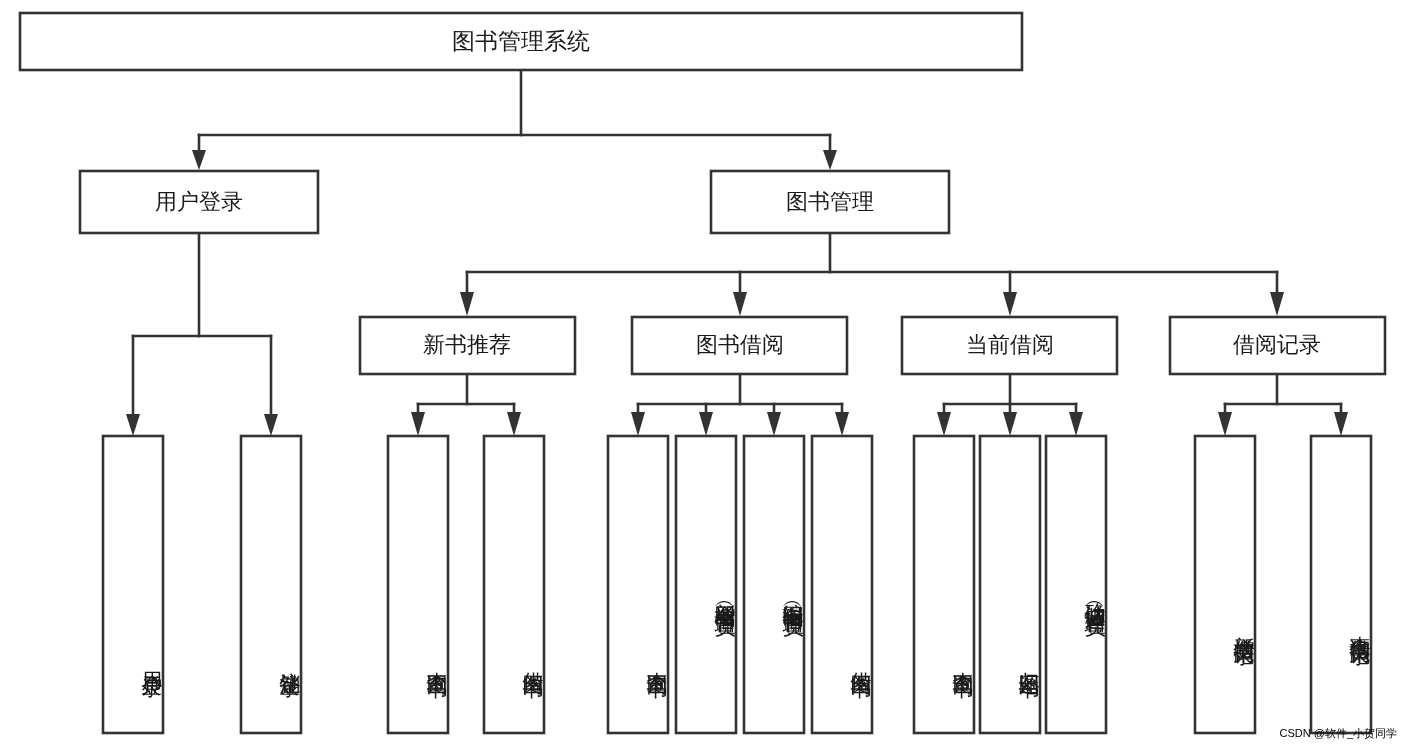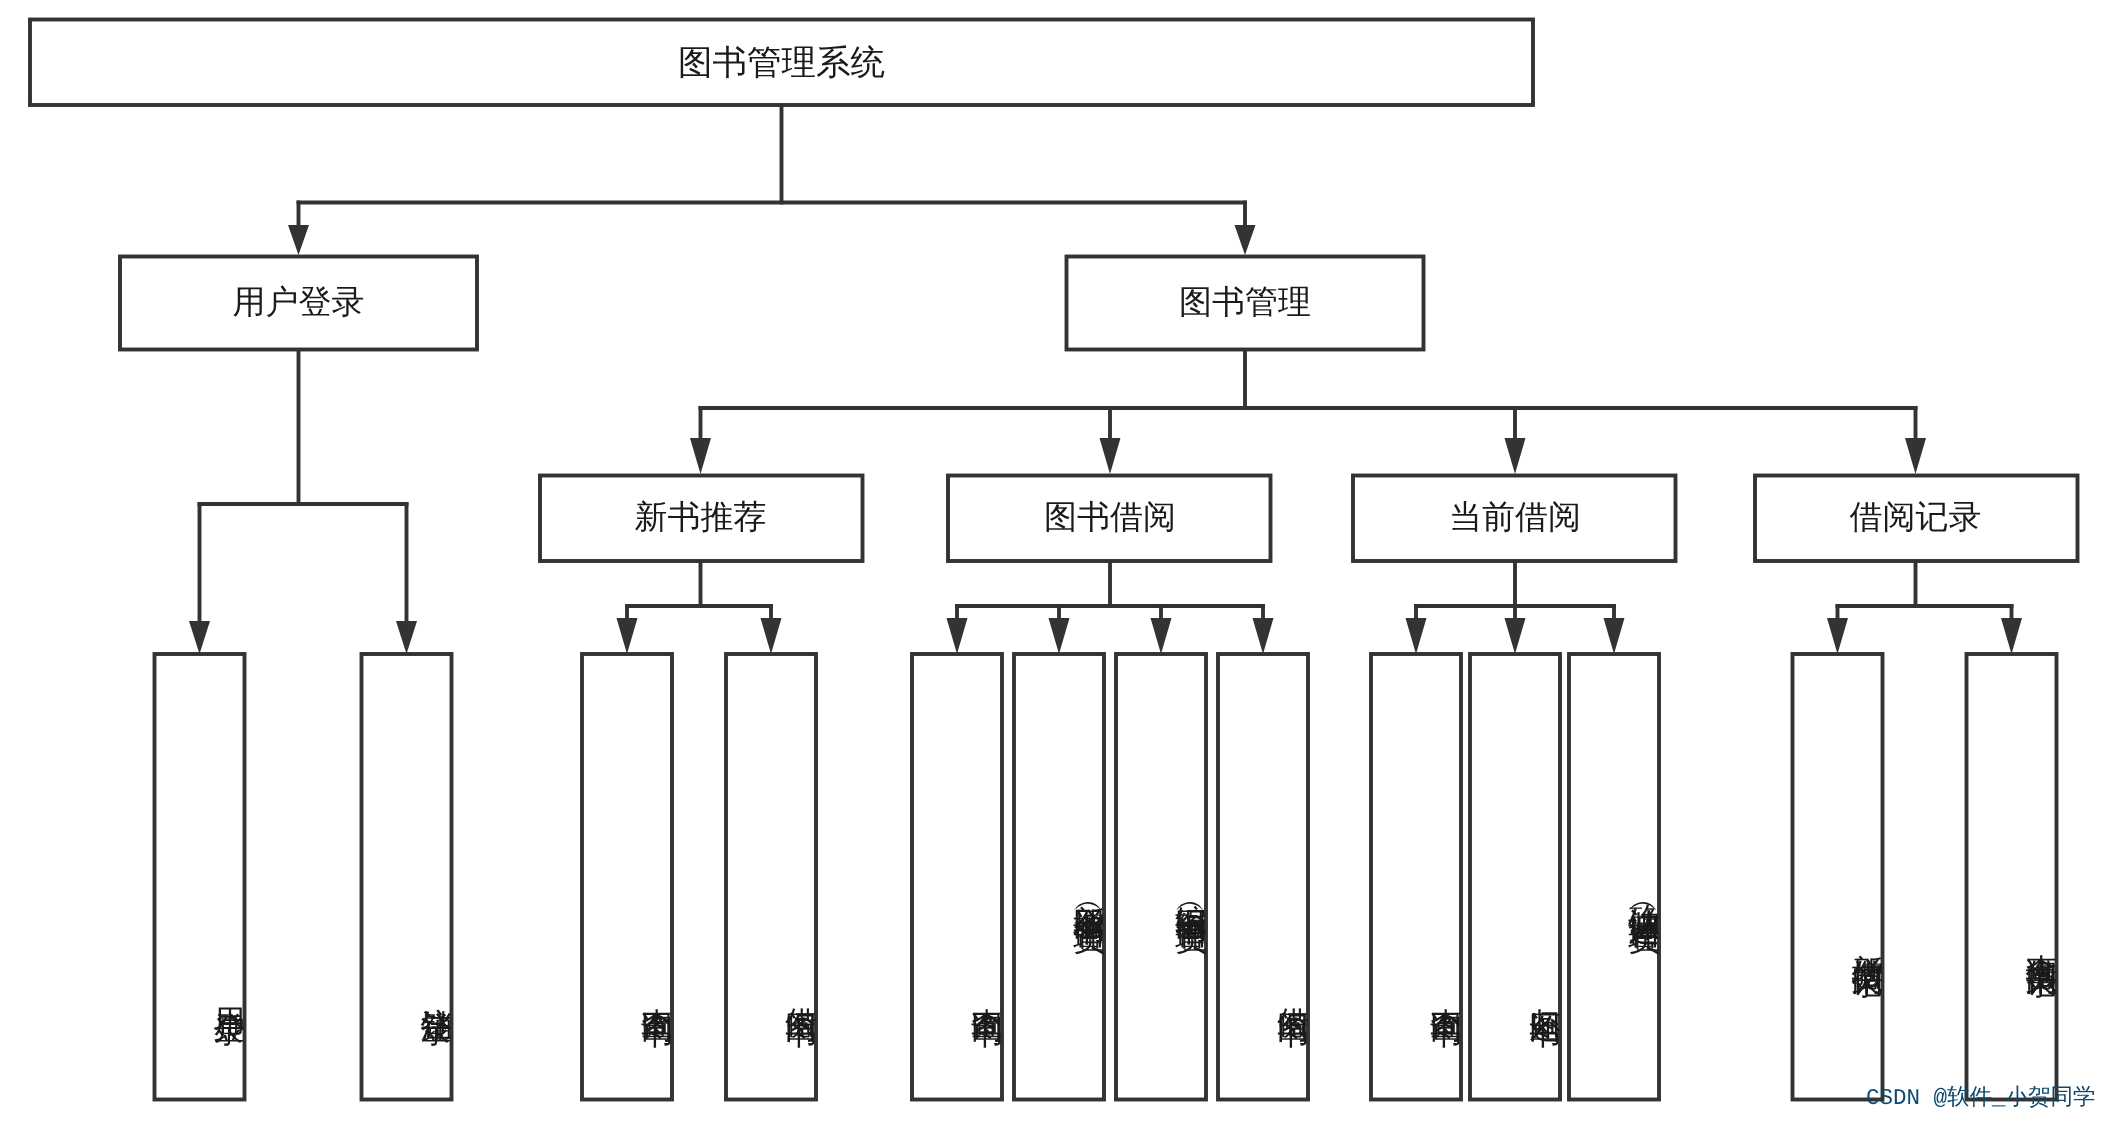--- a/index.html
+++ b/index.html
@@ -61,23 +61,23 @@
     align-items: flex-start;
     justify-content: center;
     white-space: nowrap;
     line-height: 1;
     pointer-events: none;
   }
   .watermark {
     position: absolute;
     right: 8px;
     bottom: 6px;
-    font-family: Liberation Mono, monospace;
-    font-size: 15px;
-    color: #0c4a6e;
+    font-family: Liberation Sans, sans-serif;
+    font-size: 11px;
+    color: #000000;
     white-space: nowrap;
   }
 </style>
 </head>
 <body>
 
 <div id="diagram-root">
 
   <svg class="diagram-canvas" viewBox="0 0 1405 747">
 

